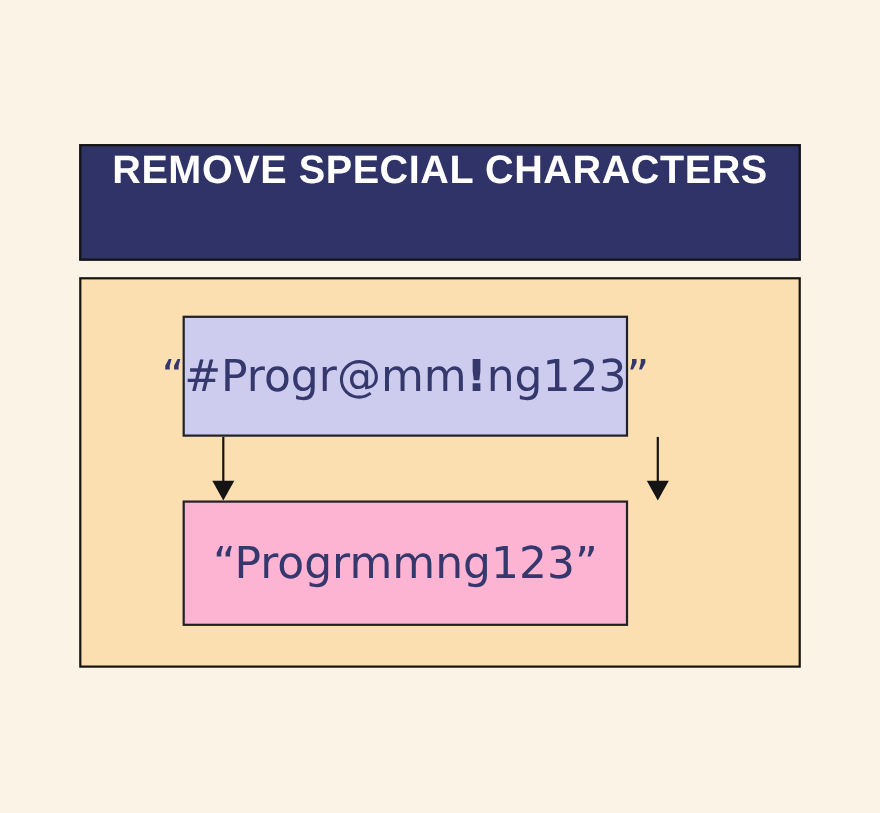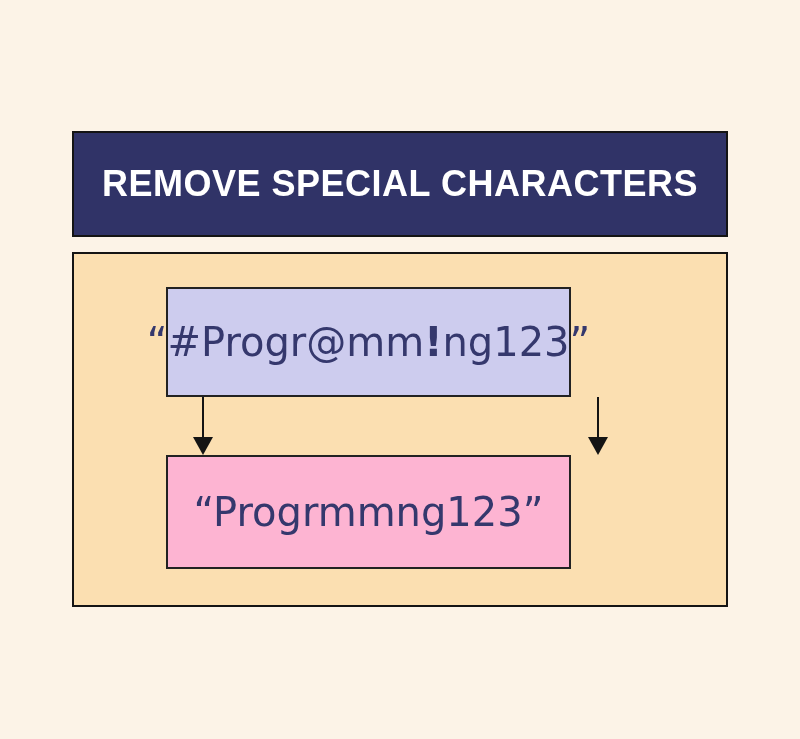--- a/index.html
+++ b/index.html
@@ -22,21 +22,20 @@
     overflow: hidden;
     font-family: "DejaVu Sans", sans-serif;
   }
   .header-banner {
     position: absolute;
     left: 72px; top: 131px;
     width: 656px; height: 106px;
     background: var(--header-background);
     border: 2px solid var(--border);
     display: flex;
-    align-items: center;
     justify-content: center;
   }
   .header-title {
     color: var(--header-text);
     font-family: "Liberation Sans", sans-serif;
     font-weight: 700;
     font-size: 36px;
     letter-spacing: 0.5px;
     white-space: nowrap;
   }

